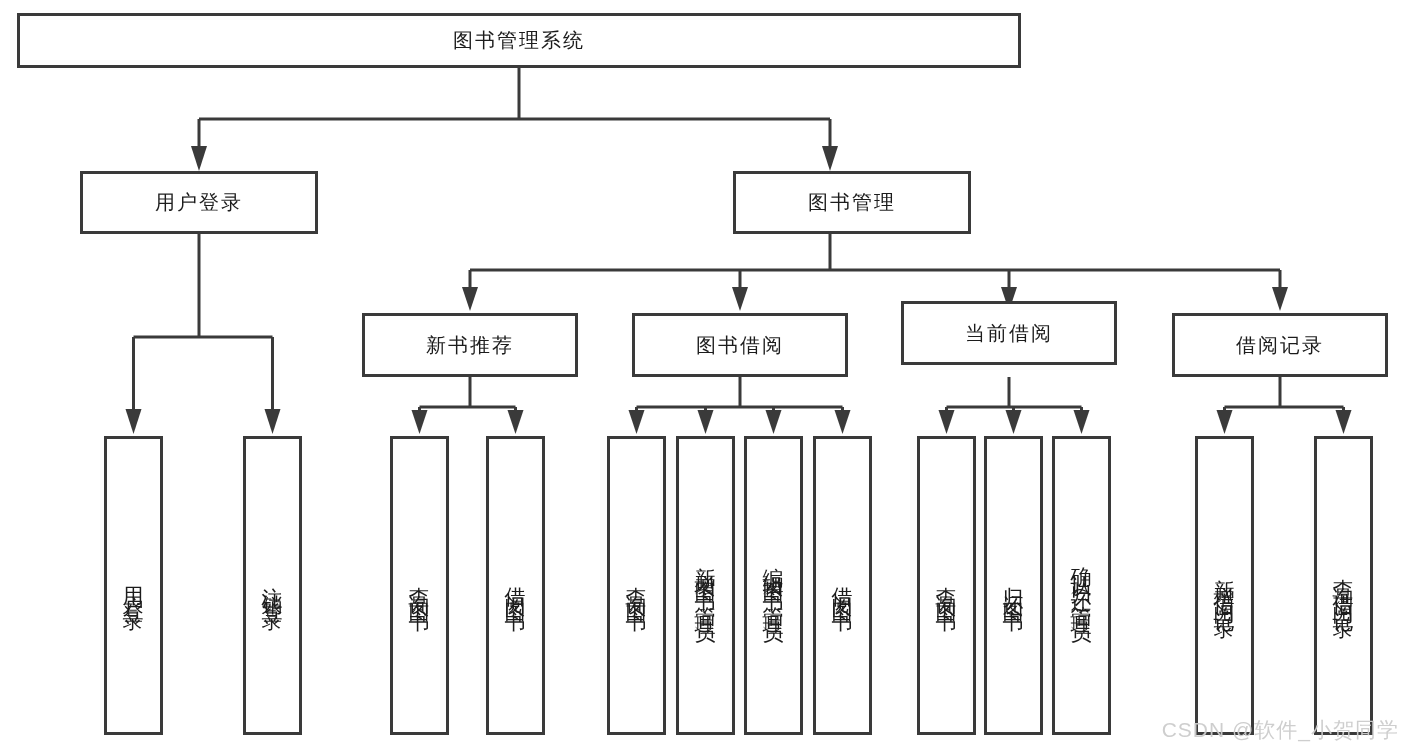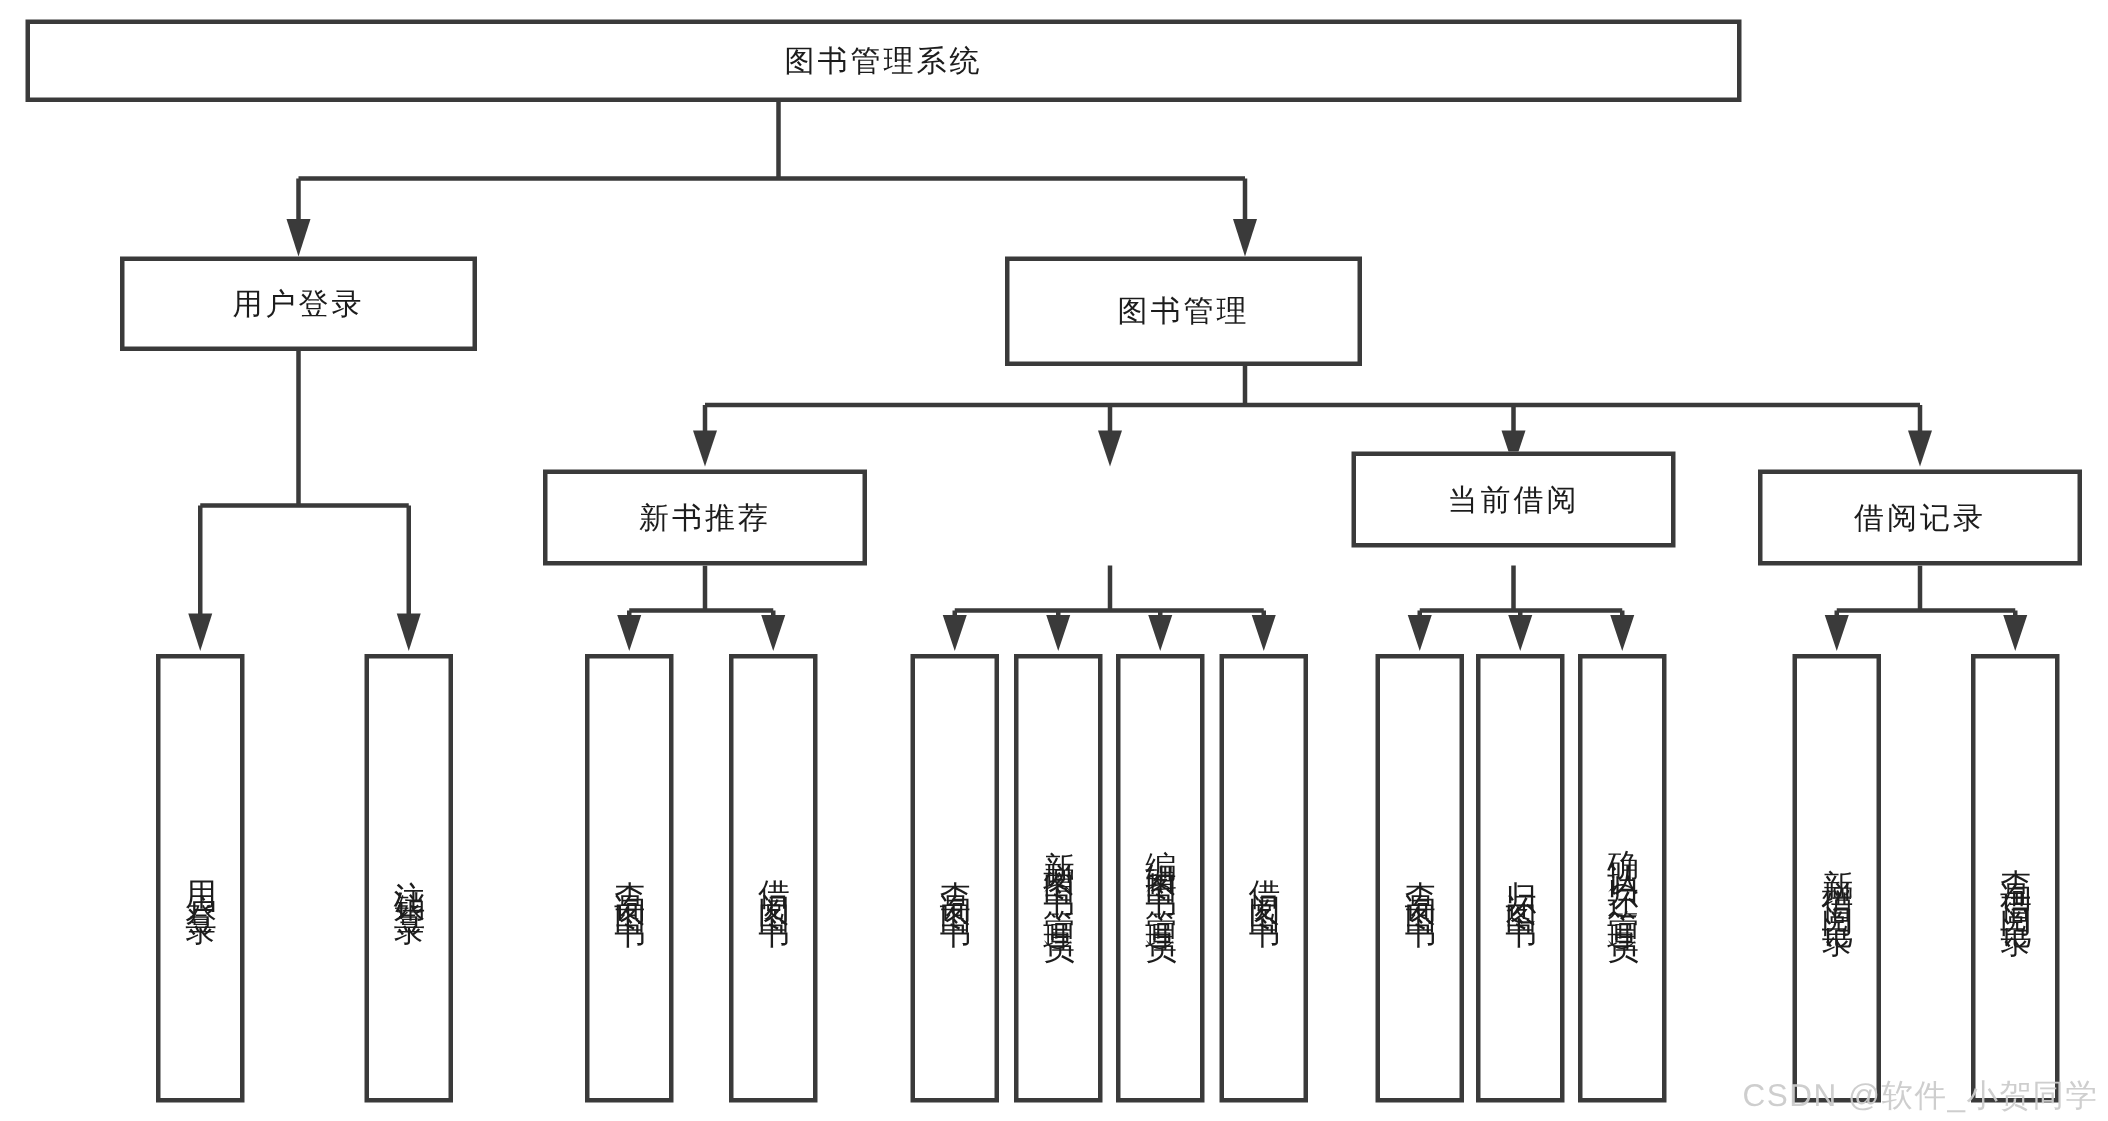--- a/index.html
+++ b/index.html
@@ -86,33 +86,36 @@
     <path d="M1009 377 V407 M946.5 407 H1081.5 M946.5 407 V411 M1013.5 407 V411 M1081.5 407 V411"></path>
     <polygon points="938.5,410 954.5,410 946.5,434"></polygon>
     <polygon points="1005.5,410 1021.5,410 1013.5,434"></polygon>
     <polygon points="1073.5,410 1089.5,410 1081.5,434"></polygon>
 
     <path d="M1280 377 V407 M1224.5 407 H1343.5 M1224.5 407 V411 M1343.5 407 V411"></path>
     <polygon points="1216.5,410 1232.5,410 1224.5,434"></polygon>
     <polygon points="1335.5,410 1351.5,410 1343.5,434"></polygon>
   </svg>
 
-  <div class="node h" style="left:17px;top:13px;width:1144px;height:55px">
+  <div class="node h" style="left:17px;top:13px;width:1004px;height:55px">
     <span>图书管理系统</span>
   </div>
 
   <div class="node h" style="left:80px;top:171px;width:238px;height:63px">
     <span>用户登录</span>
   </div>
-  <div class="node h" style="left:670px;top:171px;width:238px;height:73px">
+  <div class="node h" style="left:733px;top:171px;width:238px;height:63px">
     <span>图书管理</span>
   </div>
 
   <div class="node h" style="left:362px;top:313px;width:216px;height:64px">
     <span>新书推荐</span>
+  </div>
+  <div class="node h" style="left:632px;top:313px;width:216px;height:64px">
+    <span>图书借阅</span>
   </div>
   <div class="node h" style="left:901px;top:301px;width:216px;height:64px">
     <span>当前借阅</span>
   </div>
   <div class="node h" style="left:1172px;top:313px;width:216px;height:64px">
     <span>借阅记录</span>
   </div>
 
   <div class="node v" style="left:104px;top:436px;width:59px;height:299px">
     <span>用户登录</span>

